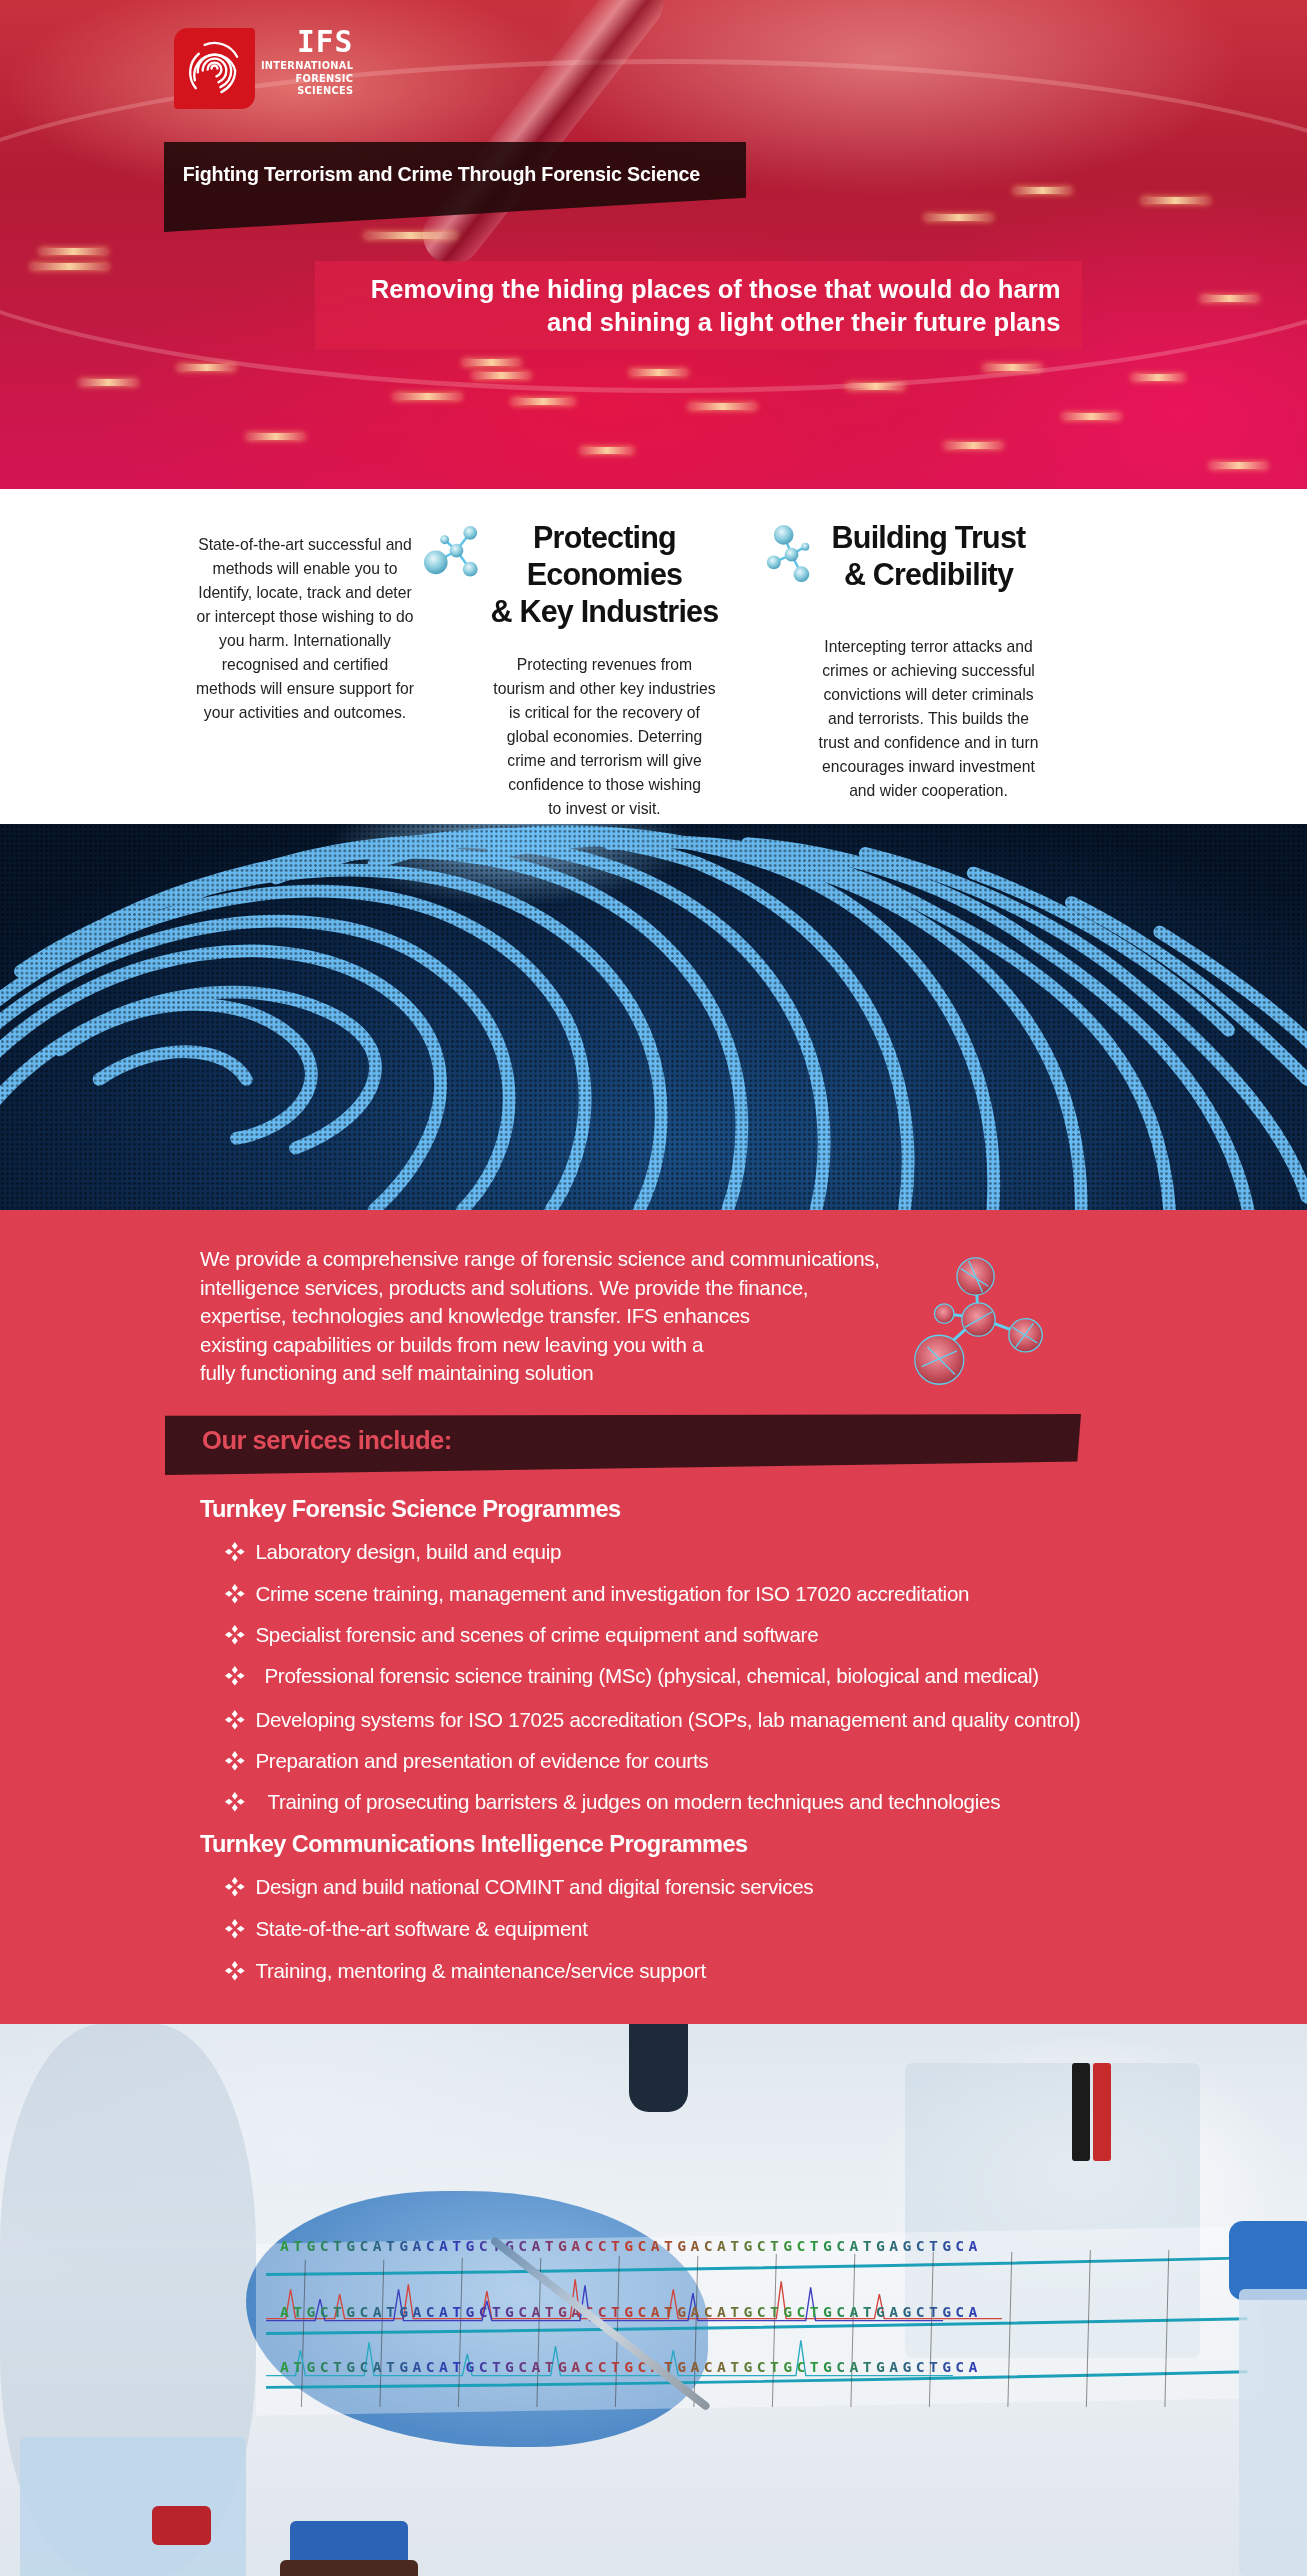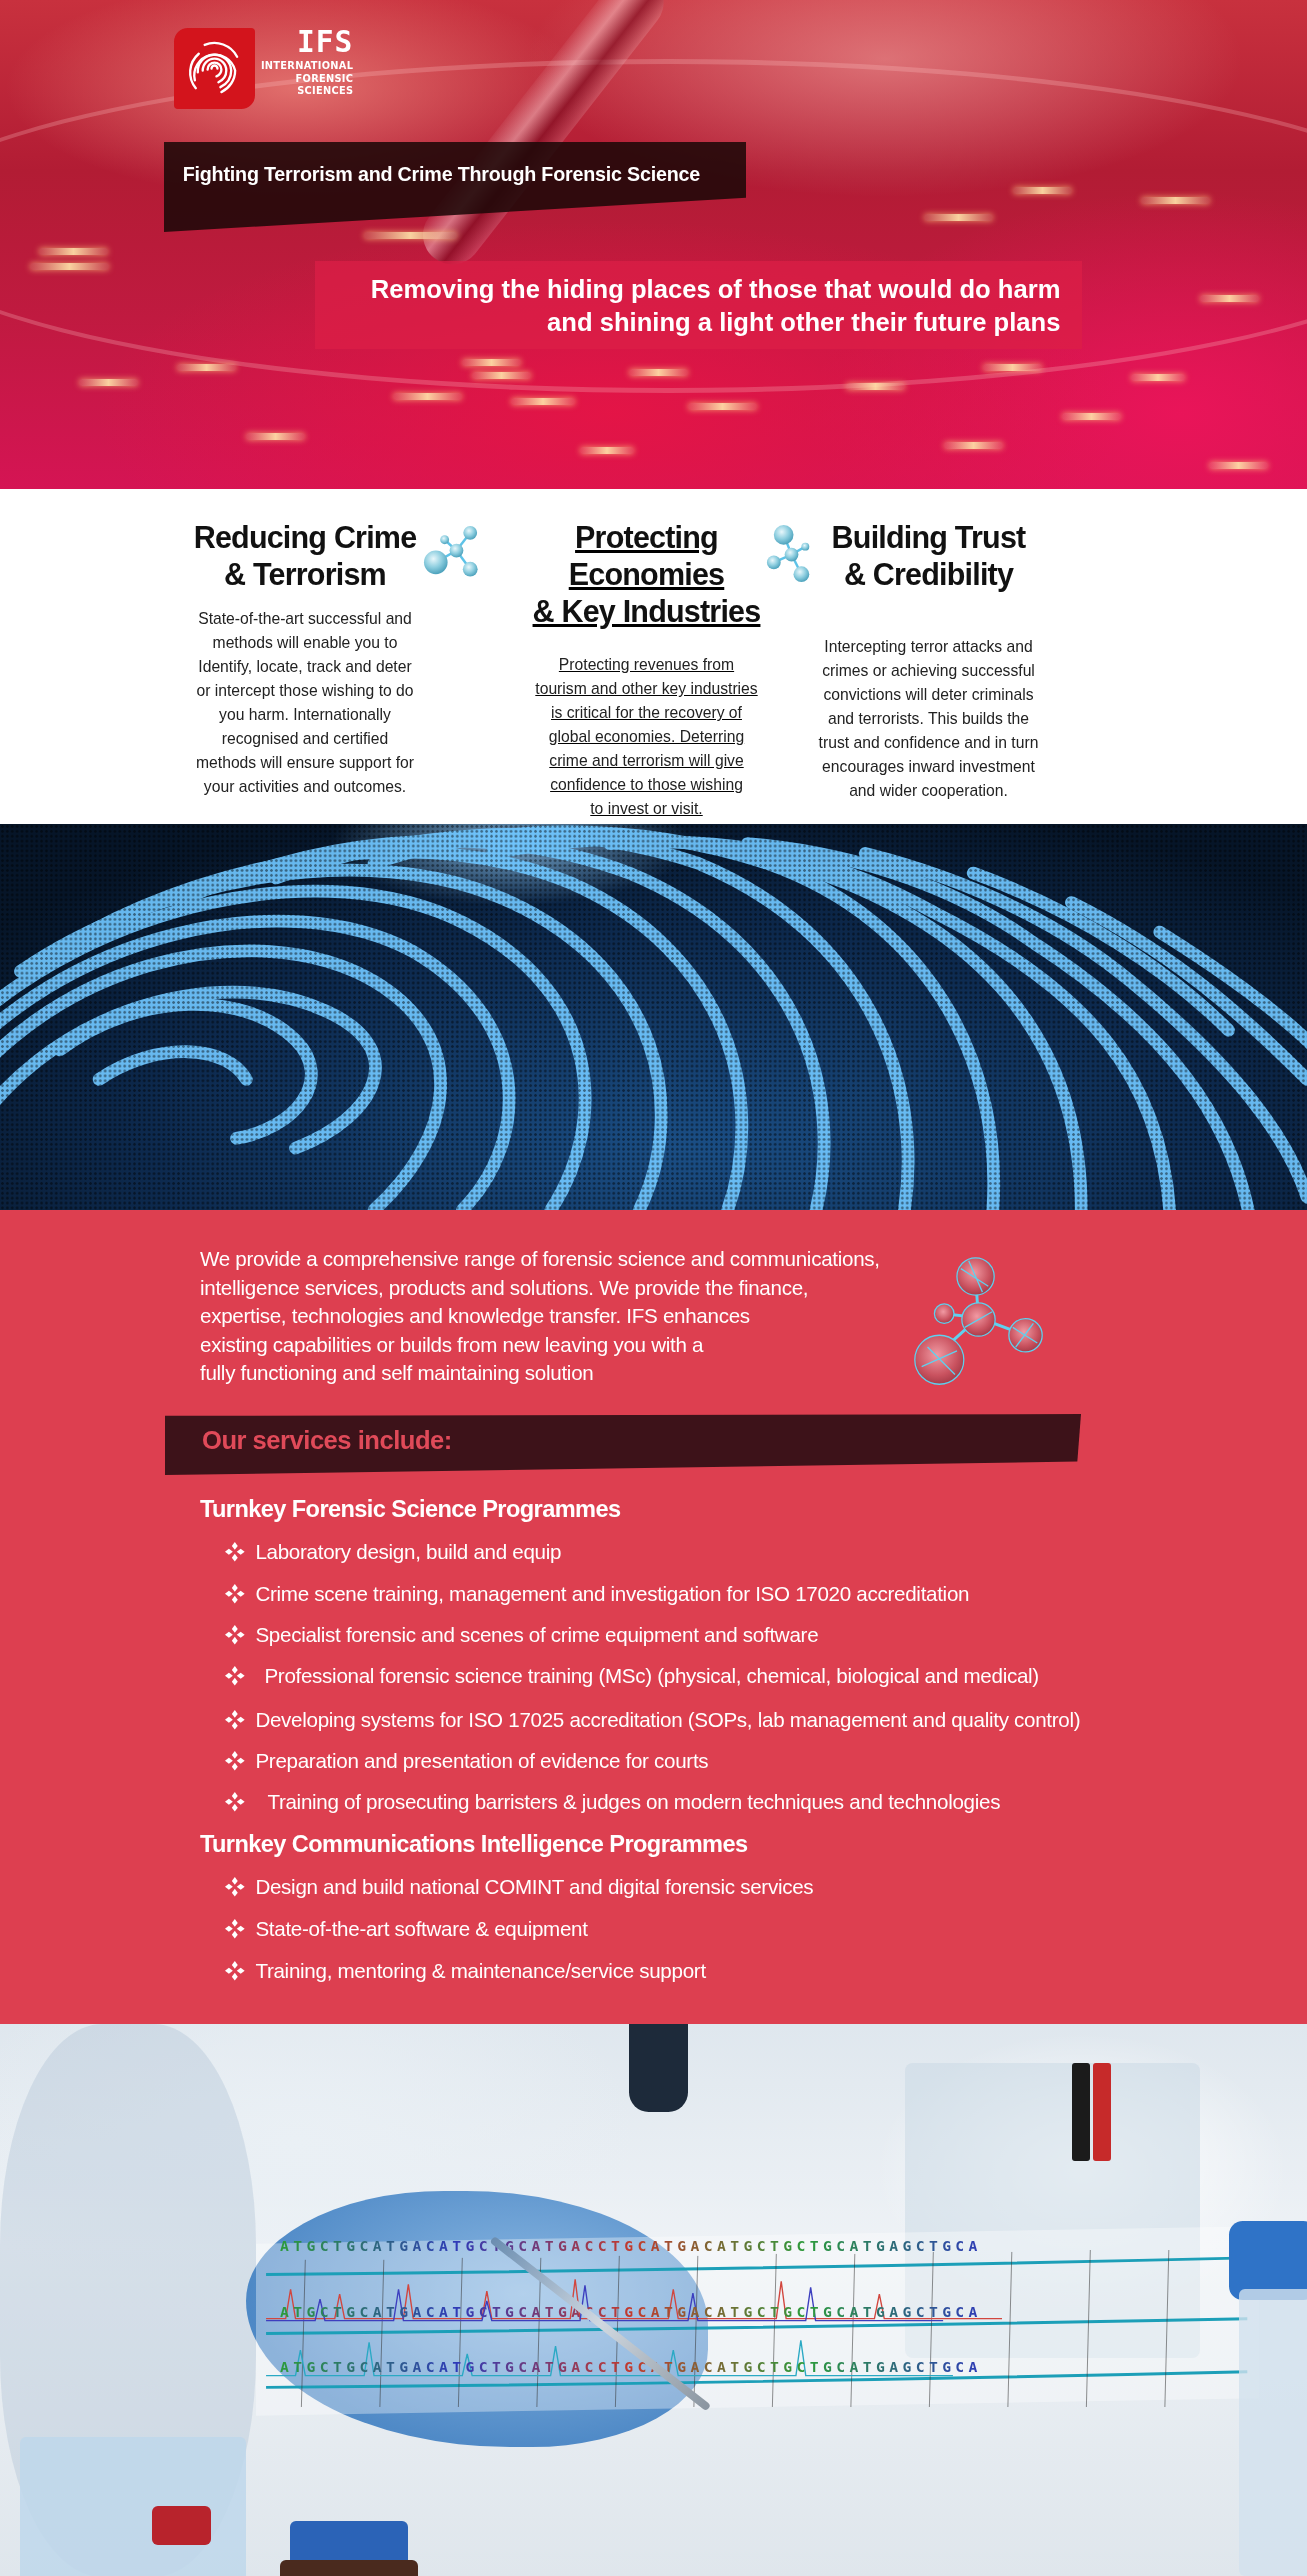--- a/index.html
+++ b/index.html
@@ -63,21 +63,21 @@
     position: relative; height: 335px; background: #ffffff;
   }
   .pillar { position: absolute; top: 29.5px; text-align: center; }
   .pillar h2 {
     font-size: 30.5px; line-height: 37px; color: #111111; font-weight: bold; letter-spacing: -0.8px;
   }
   .pillar p {
     margin-top: 14.7px; font-size: 15.7px; line-height: 24px; color: #222222;
   }
   .pillar-1 { left: 182px; width: 246px; }
-  .pillar-2 { left: 504px; width: 285px; text-decoration: underline; }
+  .pillar-2 { left: 462px; width: 285px; }
   .pillar-3 { left: 796px; width: 265px; }
   .molecule-small { position: absolute; }
 
   
   .fingerprint {
     position: relative; height: 386px; overflow: hidden;
     background:
       radial-gradient(ellipse 256px 88px at 511px 19.7px, rgba(150,210,255,0.8), rgba(60,140,220,0) 70%),
       radial-gradient(ellipse 885px 354px at 688px 324px, #1b4f86 0%, #0d2a4f 60%, #061528 100%);
   }
@@ -241,24 +241,20 @@
         <line x1="30" y1="32" x2="44" y2="24"></line>
     </g>
     <circle cx="22" cy="12" r="10" fill="url(#ms)"></circle>
     <circle cx="30" cy="32" r="7" fill="url(#ms)"></circle>
     <circle cx="12" cy="40" r="7" fill="url(#ms)"></circle>
     <circle cx="40" cy="52" r="8" fill="url(#ms)"></circle>
     <circle cx="44" cy="24" r="4" fill="url(#ms)"></circle>
   </svg>
 
   <div class="pillar pillar-1">
-    <h2>
-      <div>Reducing Crime</div>
-      <div>&amp; Terrorism</div>
-    </h2>
     <p>
       <span>State-of-the-art successful and</span><br>
       <span>methods will enable you to</span><br>
       <span>Identify, locate, track and deter</span><br>
       <span>or intercept those wishing to do</span><br>
       <span>you harm. Internationally</span><br>
       <span>recognised and certified</span><br>
       <span>methods will ensure support for</span><br>
       <span>your activities and outcomes.</span>
     </p>

